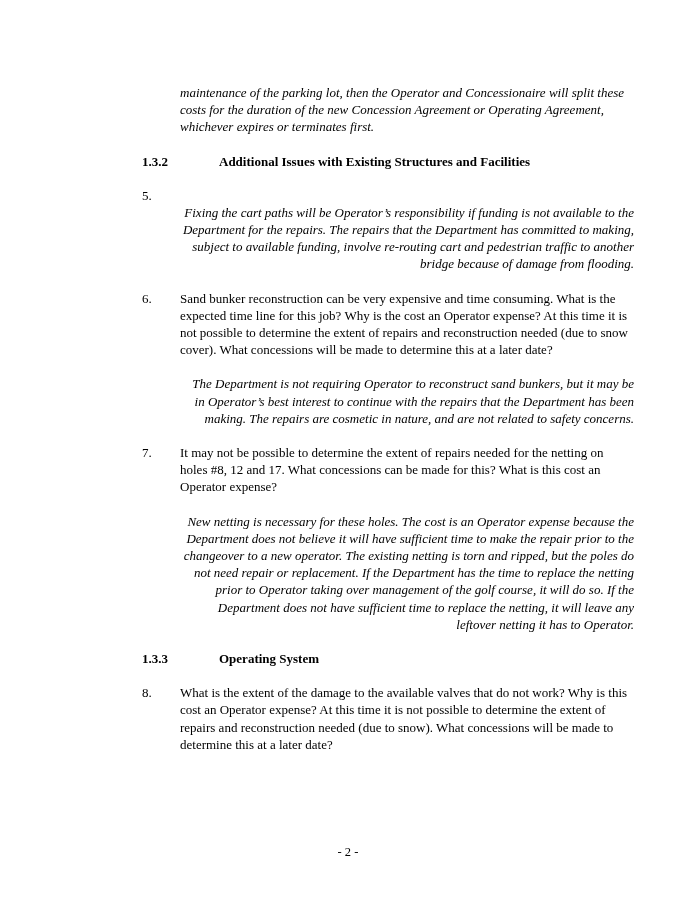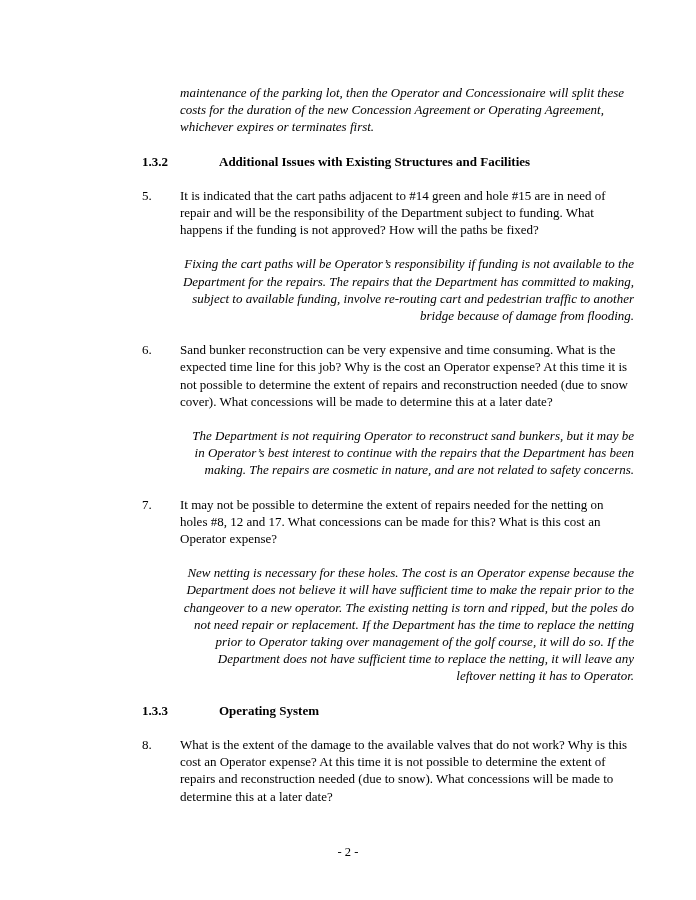--- a/index.html
+++ b/index.html
@@ -118,21 +118,20 @@
     <p class="para lead-para">maintenance of the parking lot, then the Operator and Concessionaire will split these costs for the duration of the new Concession Agreement or Operating Agreement, whichever expires or terminates first.</p>
 
     <div class="heading">
       <span class="heading-num">1.3.2</span>
       <span class="heading-title">Additional Issues with Existing Structures and Facilities</span>
     </div>
 
     <div class="item">
       <span class="item-num">5.</span>
       <div class="item-body">
-        <p class="question">It is indicated that the cart paths adjacent to #14 green and hole #15 are in need of repair and will be the responsibility of the Department subject to funding.  What happens if the funding is not approved?  How will the paths be fixed?</p>
         <p class="answer">Fixing the cart paths will be Operator’s responsibility if funding is not available to the Department for the repairs. The repairs that the Department has committed to making, subject to available funding, involve re-routing cart and pedestrian traffic to another bridge because of damage from flooding.</p>
       </div>
     </div>
 
     <div class="item">
       <span class="item-num">6.</span>
       <div class="item-body">
         <p class="question">Sand bunker reconstruction can be very expensive and time consuming.  What is the expected time line for this job?  Why is the cost an Operator expense?  At this time it is not possible to determine the extent of repairs and reconstruction needed (due to snow cover).  What concessions will be made to determine this at a later date?</p>
         <p class="answer">The Department is not requiring Operator to reconstruct sand bunkers, but it may be in Operator’s best interest to continue with the repairs that the Department has been making.  The repairs are cosmetic in nature, and are not related to safety concerns.</p>
       </div>

